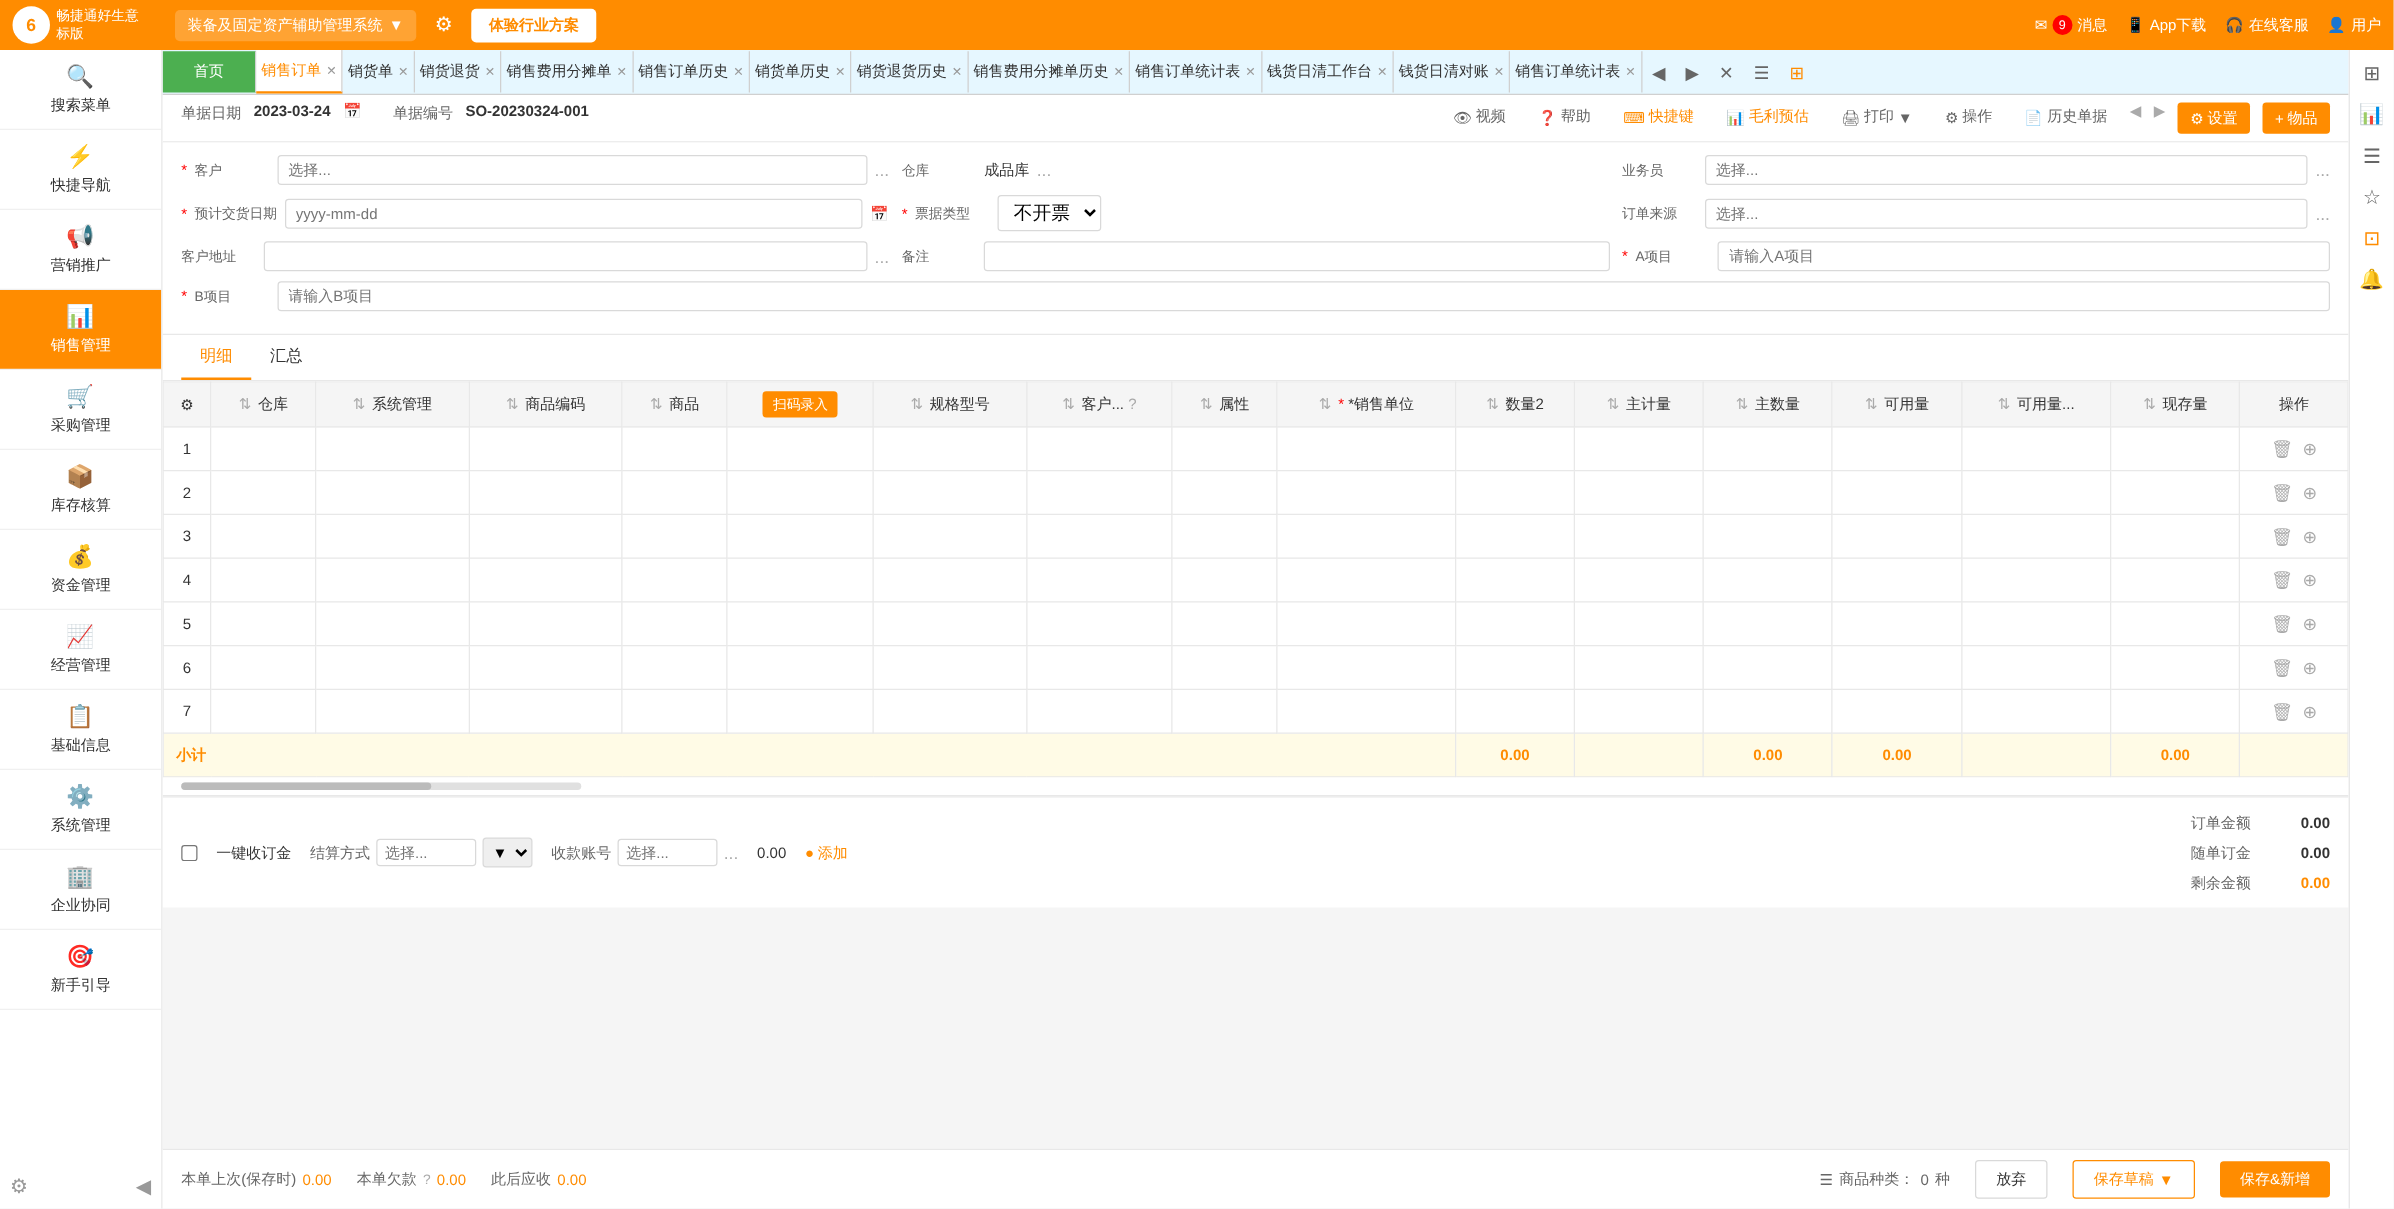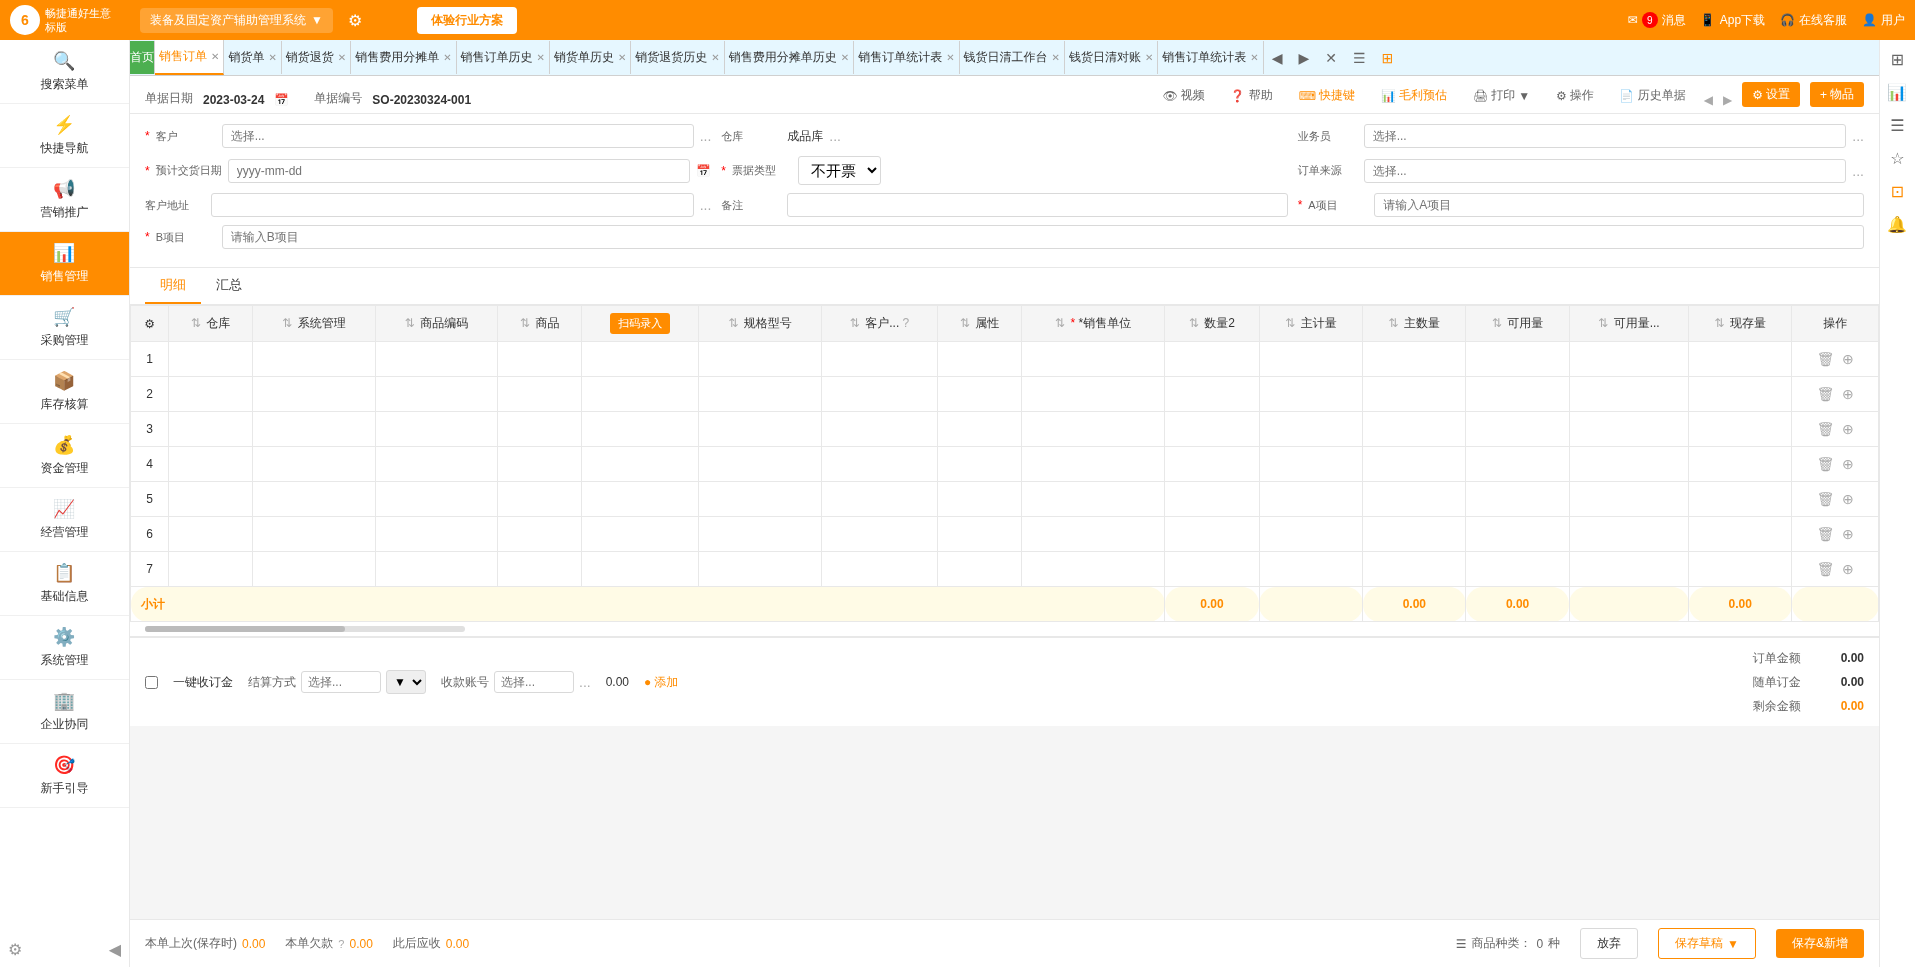--- a/index.html
+++ b/index.html
@@ -40,21 +40,20 @@
     }
     .industry-btn {
       background: #fff;
       color: #ff8c00;
       border: none;
       padding: 5px 14px;
       border-radius: 4px;
       font-size: 12px;
       cursor: pointer;
       font-weight: bold;
-      margin-left: 40px;
     }
     .top-right {
       margin-left: auto;
       display: flex;
       align-items: center;
       gap: 15px;
       color: #fff;
       font-size: 12px;
     }
     .top-right-item {
@@ -125,42 +124,42 @@
       display: inline-flex; align-items: center; gap: 4px;
       color: #333;
       white-space: nowrap;
     }
     .tab-item.active {
       background: #fff;
       color: #ff8c00;
       border-bottom: 2px solid #ff8c00;
     }
     .tab-item .tab-close { color: #999; font-size: 10px; }
-    .tab-item.home { background: #4caf50; color: #fff; padding: 8px 0; justify-content: center; }
+    .tab-item.home { background: #4caf50; color: #fff; padding: 8px 25px; justify-content: center; }
     .tab-nav-btn {
       padding: 5px 8px;
       cursor: pointer;
       color: #666;
       font-size: 14px;
     }
 
     
     .page-content {
       flex: 1;
       overflow-y: auto;
       background: #f5f5f5;
       padding: 0;
     }
 
     
     .page-toolbar {
       background: #fff;
       padding: 6px 15px;
       display: flex;
-      align-items: flex-end;
+      align-items: flex-start;
       gap: 10px;
       border-bottom: 1px solid #e8e8e8;
       font-size: 12px;
     }
     .toolbar-label { color: #666; }
     .toolbar-value { color: #333; font-weight: bold; }
     .toolbar-spacer { flex: 1; }
     .toolbar-btn {
       display: flex; align-items: center; gap: 3px;
       padding: 3px 8px;
@@ -274,21 +273,20 @@
       font-size: 11px;
     }
     .row-num { color: #666; }
     .action-btn { color: #aaa; cursor: pointer; font-size: 14px; padding: 2px; }
 
     
     .subtotal-row td {
       background: #fffbe6;
       font-weight: bold;
       color: #ff8c00;
-      border-radius: 17px;
     }
     .subtotal-label { color: #ff8c00; font-weight: bold; }
 
     
     .bottom-bar {
       background: #fff;
       border-top: 1px solid #e8e8e8;
       padding: 8px 15px;
       display: flex;
       align-items: center;

